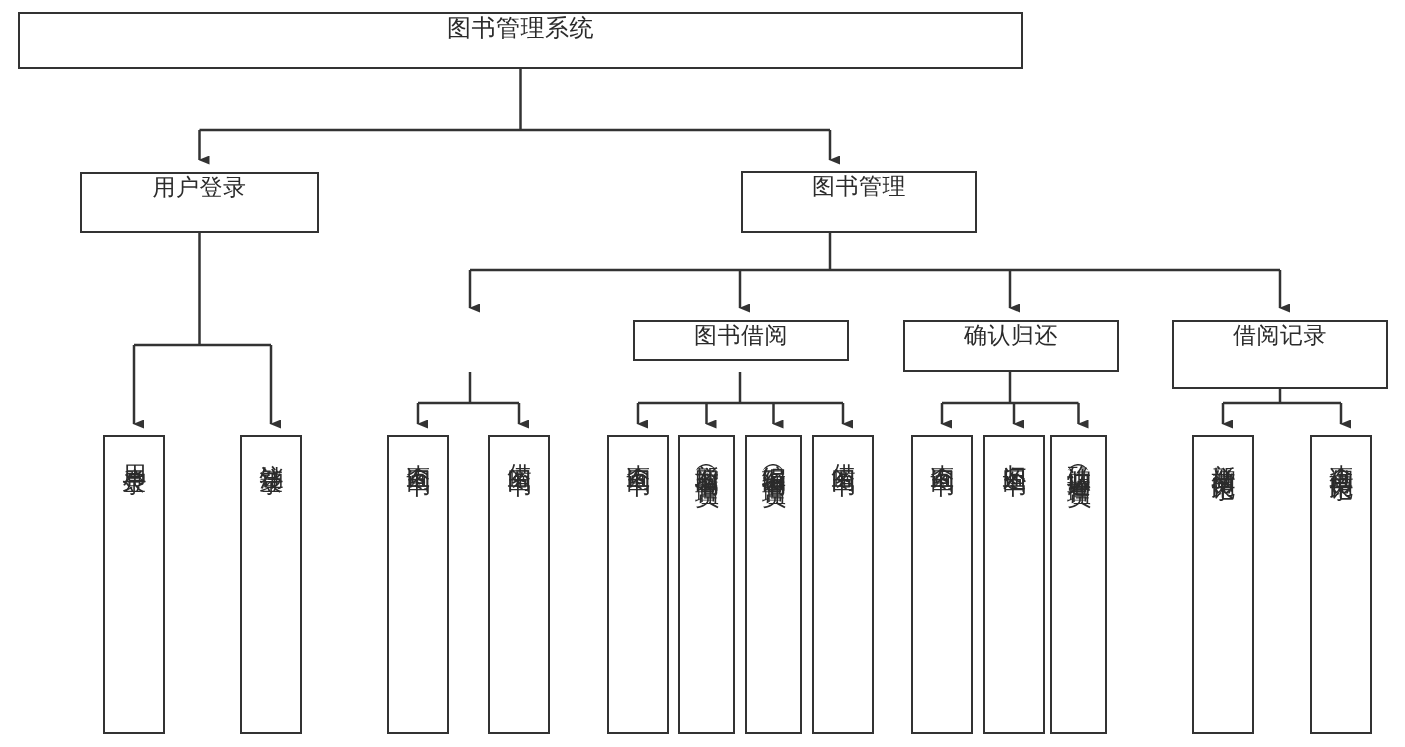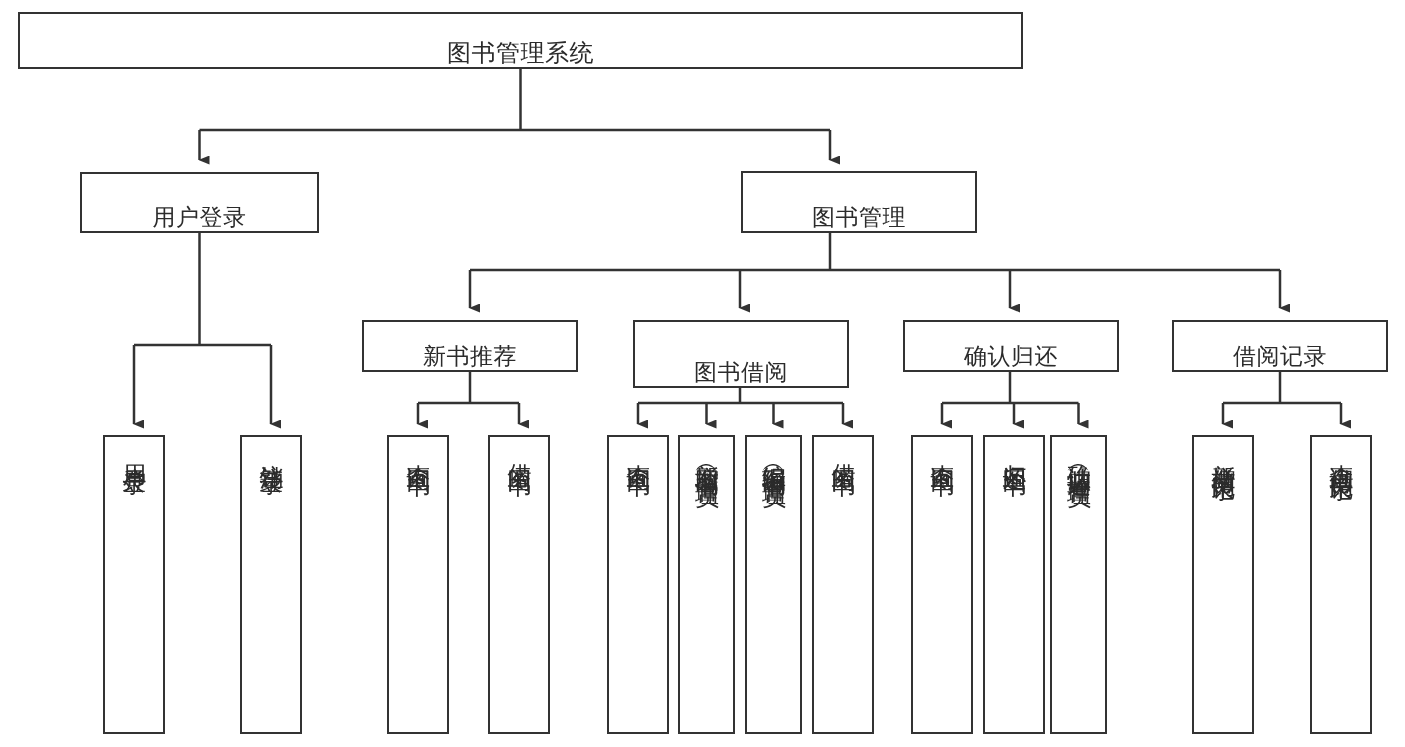--- a/index.html
+++ b/index.html
@@ -25,21 +25,21 @@
     width: 1405px;
     height: 747px;
     pointer-events: none;
   }
   .node {
     position: absolute;
     box-sizing: border-box;
     background: #ffffff;
     border: 2.5px solid #333333;
     display: flex;
-    align-items: flex-end;
+    align-items: flex-start;
     justify-content: center;
     z-index: 2;
   }
   .node-label {
     color: #2b2b2b;
     font-size: 23px;
     line-height: 1.18;
     letter-spacing: 0.5px;
     white-space: nowrap;
     text-align: center;
@@ -128,30 +128,27 @@
     <span class="node-label">图书管理系统</span>
   </div>
 
   <div class="node" style="left:80px; top:172px; width:239px; height:61px;">
     <span class="node-label">用户登录</span>
   </div>
   <div class="node" style="left:712px; top:171px; width:236px; height:62px;margin-left:29px;">
     <span class="node-label">图书管理</span>
   </div>
 
-  <div class="node" style="left:362px; top:320px; width:216px; height:52px;">
-    <span class="node-label">新书推荐</span>
-  </div>
-  <div class="node" style="left:633px; top:320px; width:216px; height:68px;">
+  <div class="node" style="left:633px; top:320px; width:216px; height:41px;">
     <span class="node-label">图书借阅</span>
   </div>
   <div class="node" style="left:903px; top:320px; width:216px; height:52px;">
     <span class="node-label">确认归还</span>
   </div>
-  <div class="node" style="left:1172px; top:320px; width:216px; height:52px;">
+  <div class="node" style="left:1172px; top:320px; width:216px; height:69px;">
     <span class="node-label">借阅记录</span>
   </div>
 
   <div class="node leaf" style="left:103px; top:435px; width:62px; height:299px;">
     <span class="node-label">用户登录</span>
   </div>
   <div class="node leaf" style="left:240px; top:435px; width:62px; height:299px;">
     <span class="node-label">注销登录</span>
   </div>
   <div class="node leaf" style="left:387px; top:435px; width:62px; height:299px;">

